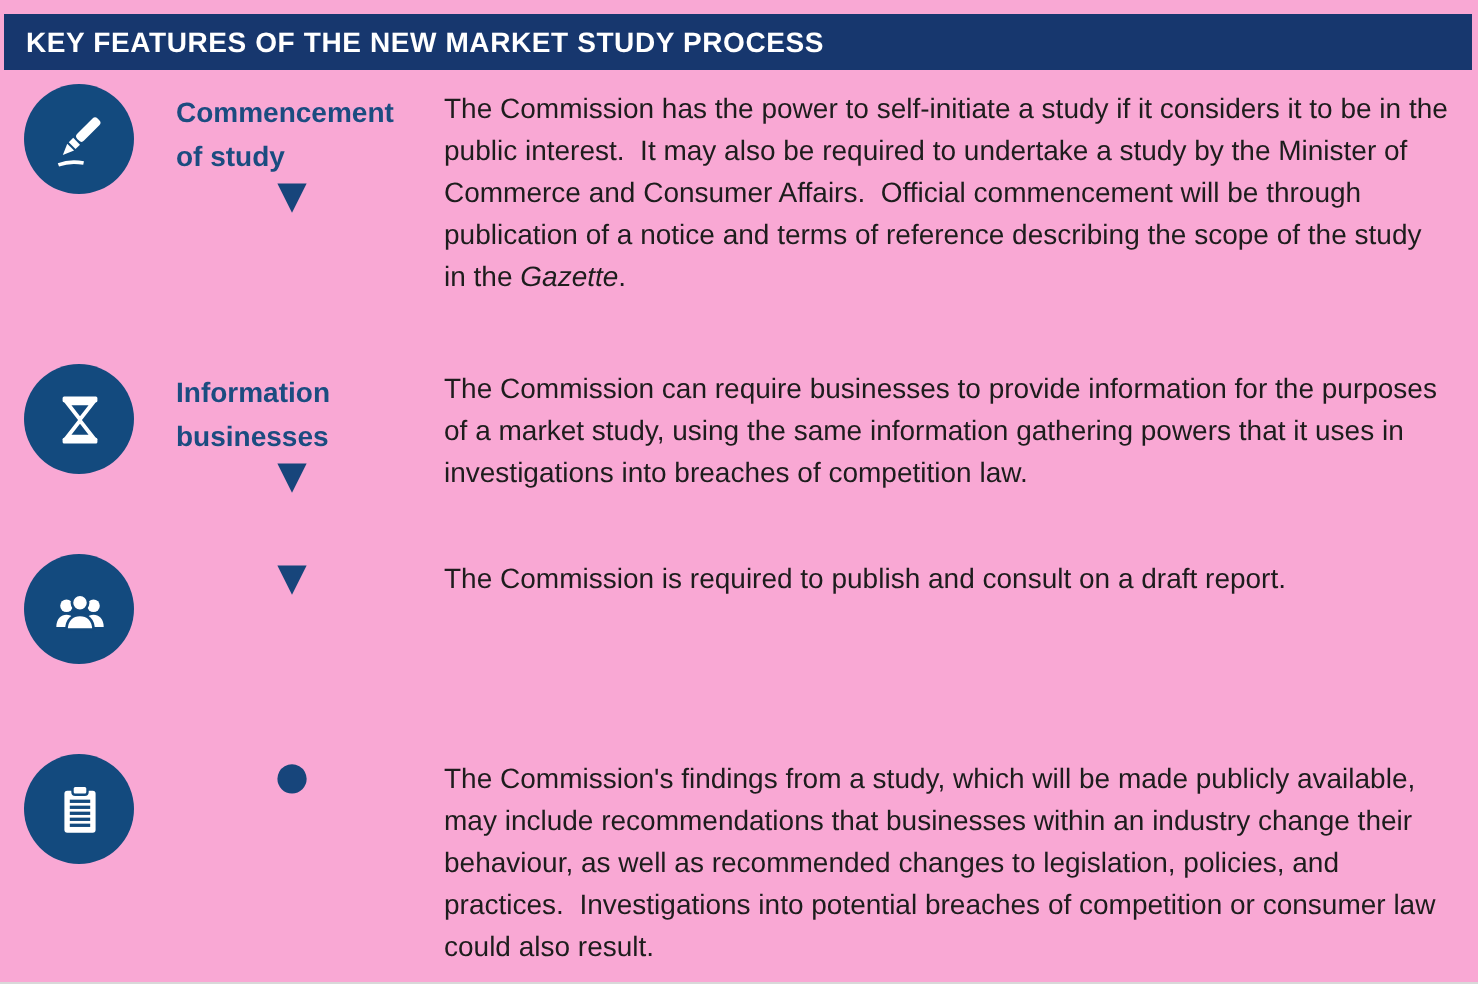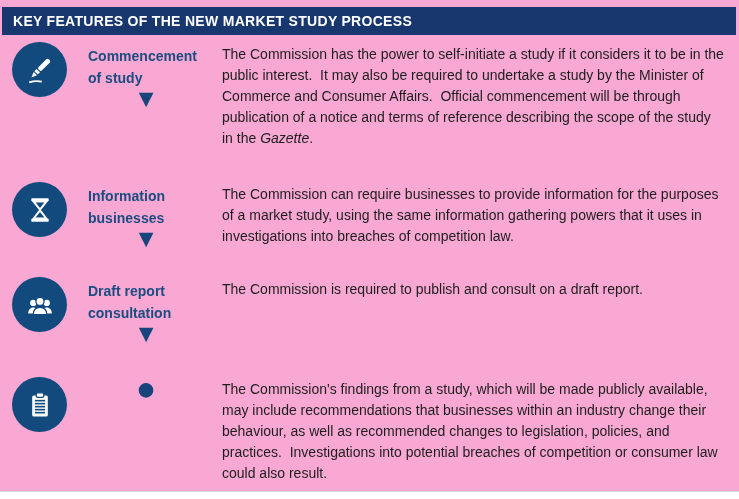--- a/index.html
+++ b/index.html
@@ -114,21 +114,20 @@
       <svg data-name="people-icon" width="36" height="36" viewBox="0 0 24 24">
         <circle cx="7.5" cy="10.6" r="2.1" fill="#ffffff"></circle>
         <path d="M4.1 17.7 c0-2.7 1.6-4.1 3.4-4.1 s3.4 1.4 3.4 4.1 Z" fill="#ffffff"></path>
         <circle cx="16.5" cy="10.6" r="2.1" fill="#ffffff"></circle>
         <path d="M13.1 17.7 c0-2.7 1.6-4.1 3.4-4.1 s3.4 1.4 3.4 4.1 Z" fill="#ffffff"></path>
         <circle cx="12" cy="9.6" r="2.7" fill="#ffffff" stroke="#134a7e" stroke-width="0.9"></circle>
         <path d="M7.5 18.5 c0-3.3 2-4.9 4.5-4.9 s4.5 1.6 4.5 4.9 Z" fill="#ffffff" stroke="#134a7e" stroke-width="0.9"></path>
       </svg>
     </div>
     <div class="label" data-name="step-label">
-      <span class="label-text" data-name="step-label-text">Draft report consultation</span>
       <span data-name="step-marker" class="marker-triangle">▼</span>
     </div>
     <div class="desc" data-name="step-description"><span data-name="step-description-text">The Commission is required to publish and consult on a draft report.</span></div>
   </div>
 
   <div class="row row4" data-name="process-step-row-final-report">
     <div class="circle" data-name="step-icon-circle">
       <svg data-name="clipboard-icon" width="36" height="36" viewBox="0 0 24 24">
         <rect x="6.8" y="5.6" width="10.4" height="14" rx="1" fill="#ffffff"></rect>
         <rect x="9.5" y="3.9" width="5" height="3" rx="0.9" fill="#ffffff" stroke="#134a7e" stroke-width="0.8"></rect>

